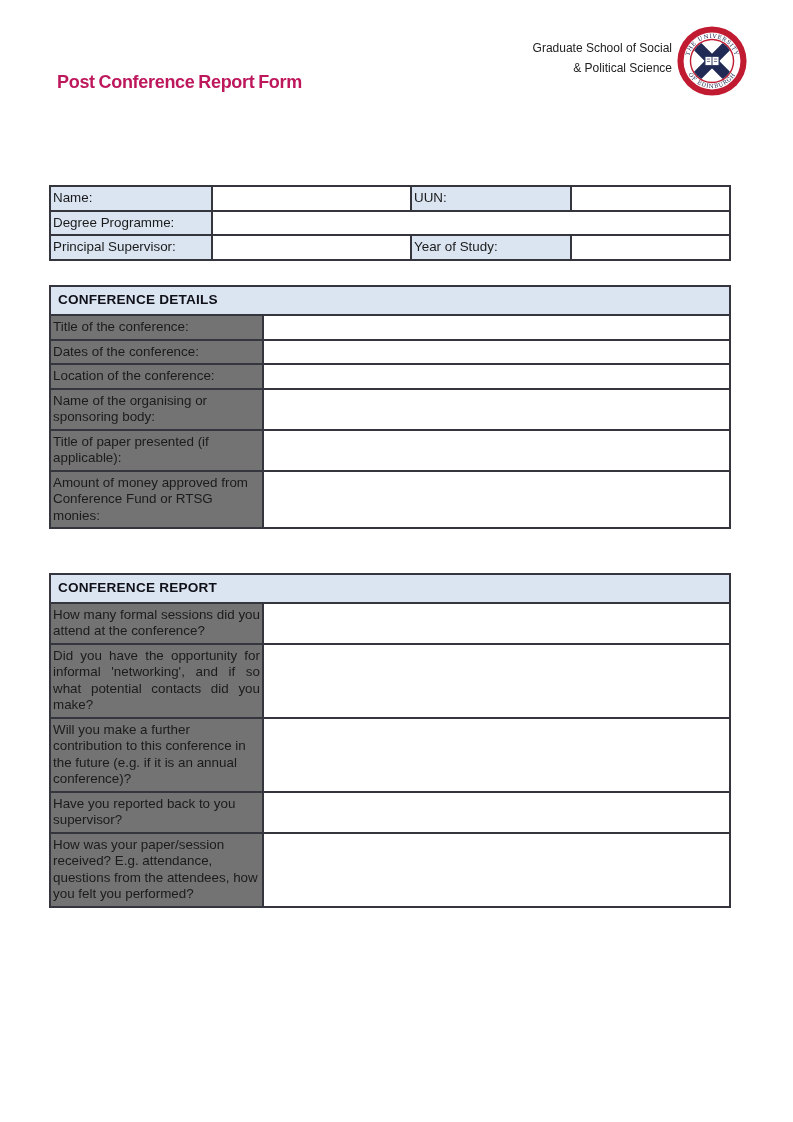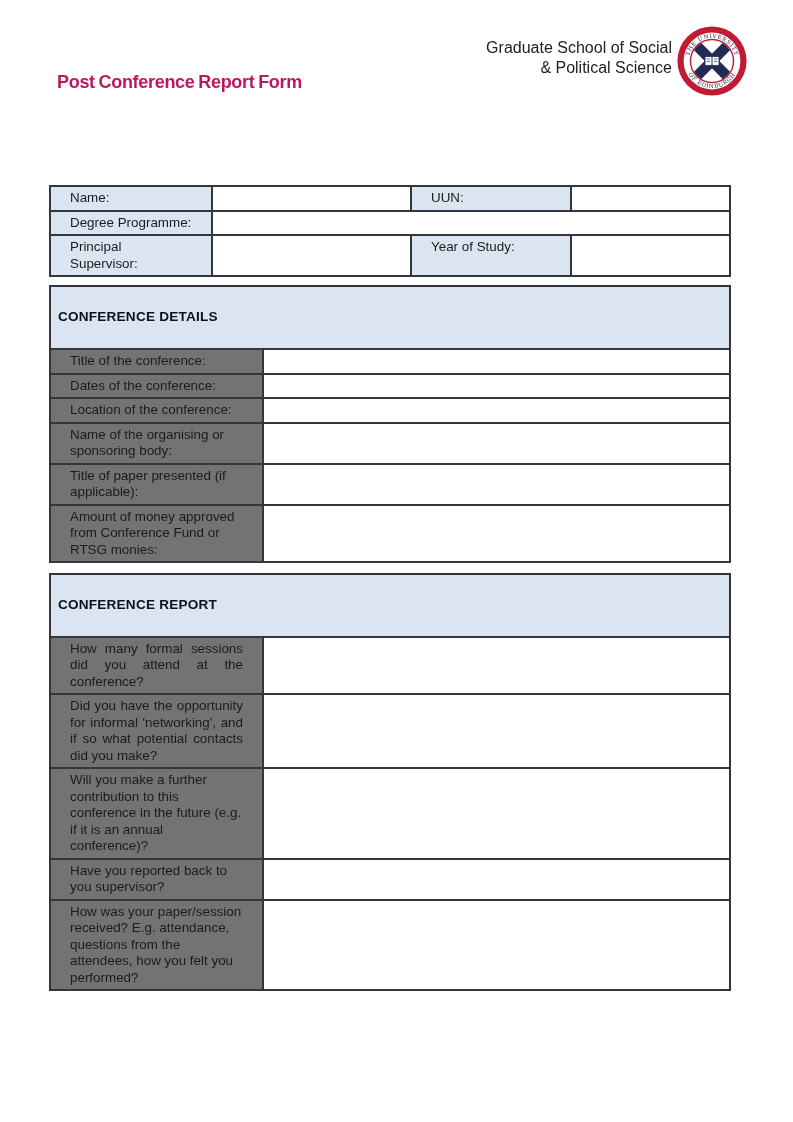--- a/index.html
+++ b/index.html
@@ -2,34 +2,34 @@
 <html><head>
 <meta charset="utf-8">
 <style>
   html,body{margin:0;padding:0;background:#ffffff;}
   .page{
     position:relative;width:793px;height:1122px;background:#fff;overflow:hidden;
     font-family:"Liberation Sans","DejaVu Sans",sans-serif;color:#1b1b1b;
   }
   
   .brand{position:absolute;top:24px;right:45px;display:flex;align-items:flex-start;gap:4px;}
-  .brand-text{text-align:right;font-size:16px;line-height:20px;color:#222;margin-top:14px;white-space:nowrap;}
+  .brand-text{text-align:right;font-size:12px;line-height:20px;color:#222;margin-top:14px;white-space:nowrap;}
   .crest{width:72px;height:74px;display:block;}
   .page-title{position:absolute;left:57px;top:72px;margin:0;font-size:18px;font-weight:bold;
     letter-spacing:-0.3px;word-spacing:-1px;color:#be185d;}
   .intro{position:absolute;left:57px;top:130px;width:636px;margin:0;font-style:italic;
     font-size:13.4px;line-height:21px;color:#111;}
   
   table{border-collapse:collapse;table-layout:fixed;position:absolute;left:49px;width:680px;}
   th,td{border:2px solid #35353d;font-weight:normal;text-align:left;vertical-align:top;
-    font-size:13.4px;line-height:16.5px;padding:3px 19px;overflow:hidden;}
+    font-size:13.4px;line-height:16.5px;padding:3px 2px;overflow:hidden;}
   .blue{background:#dbe5f1;}
   .gray{background:#737373;}
   .input-cell{background:#ffffff;}
-  tr.hdr th{font-weight:bold;background:#dbe5f1;font-size:13.6px;padding:22px 7px;
+  tr.hdr th{font-weight:bold;background:#dbe5f1;font-size:13.6px;padding:5px 7px;
     vertical-align:middle;letter-spacing:0.2px;color:#101018;margin-top:48px;}
   .just{text-align:justify;}
   #table-student{top:185px;}
   #table-details{top:285px;}
   #table-report{top:573px;}
 </style>
 </head>
 <body>
 
 <div class="page">

